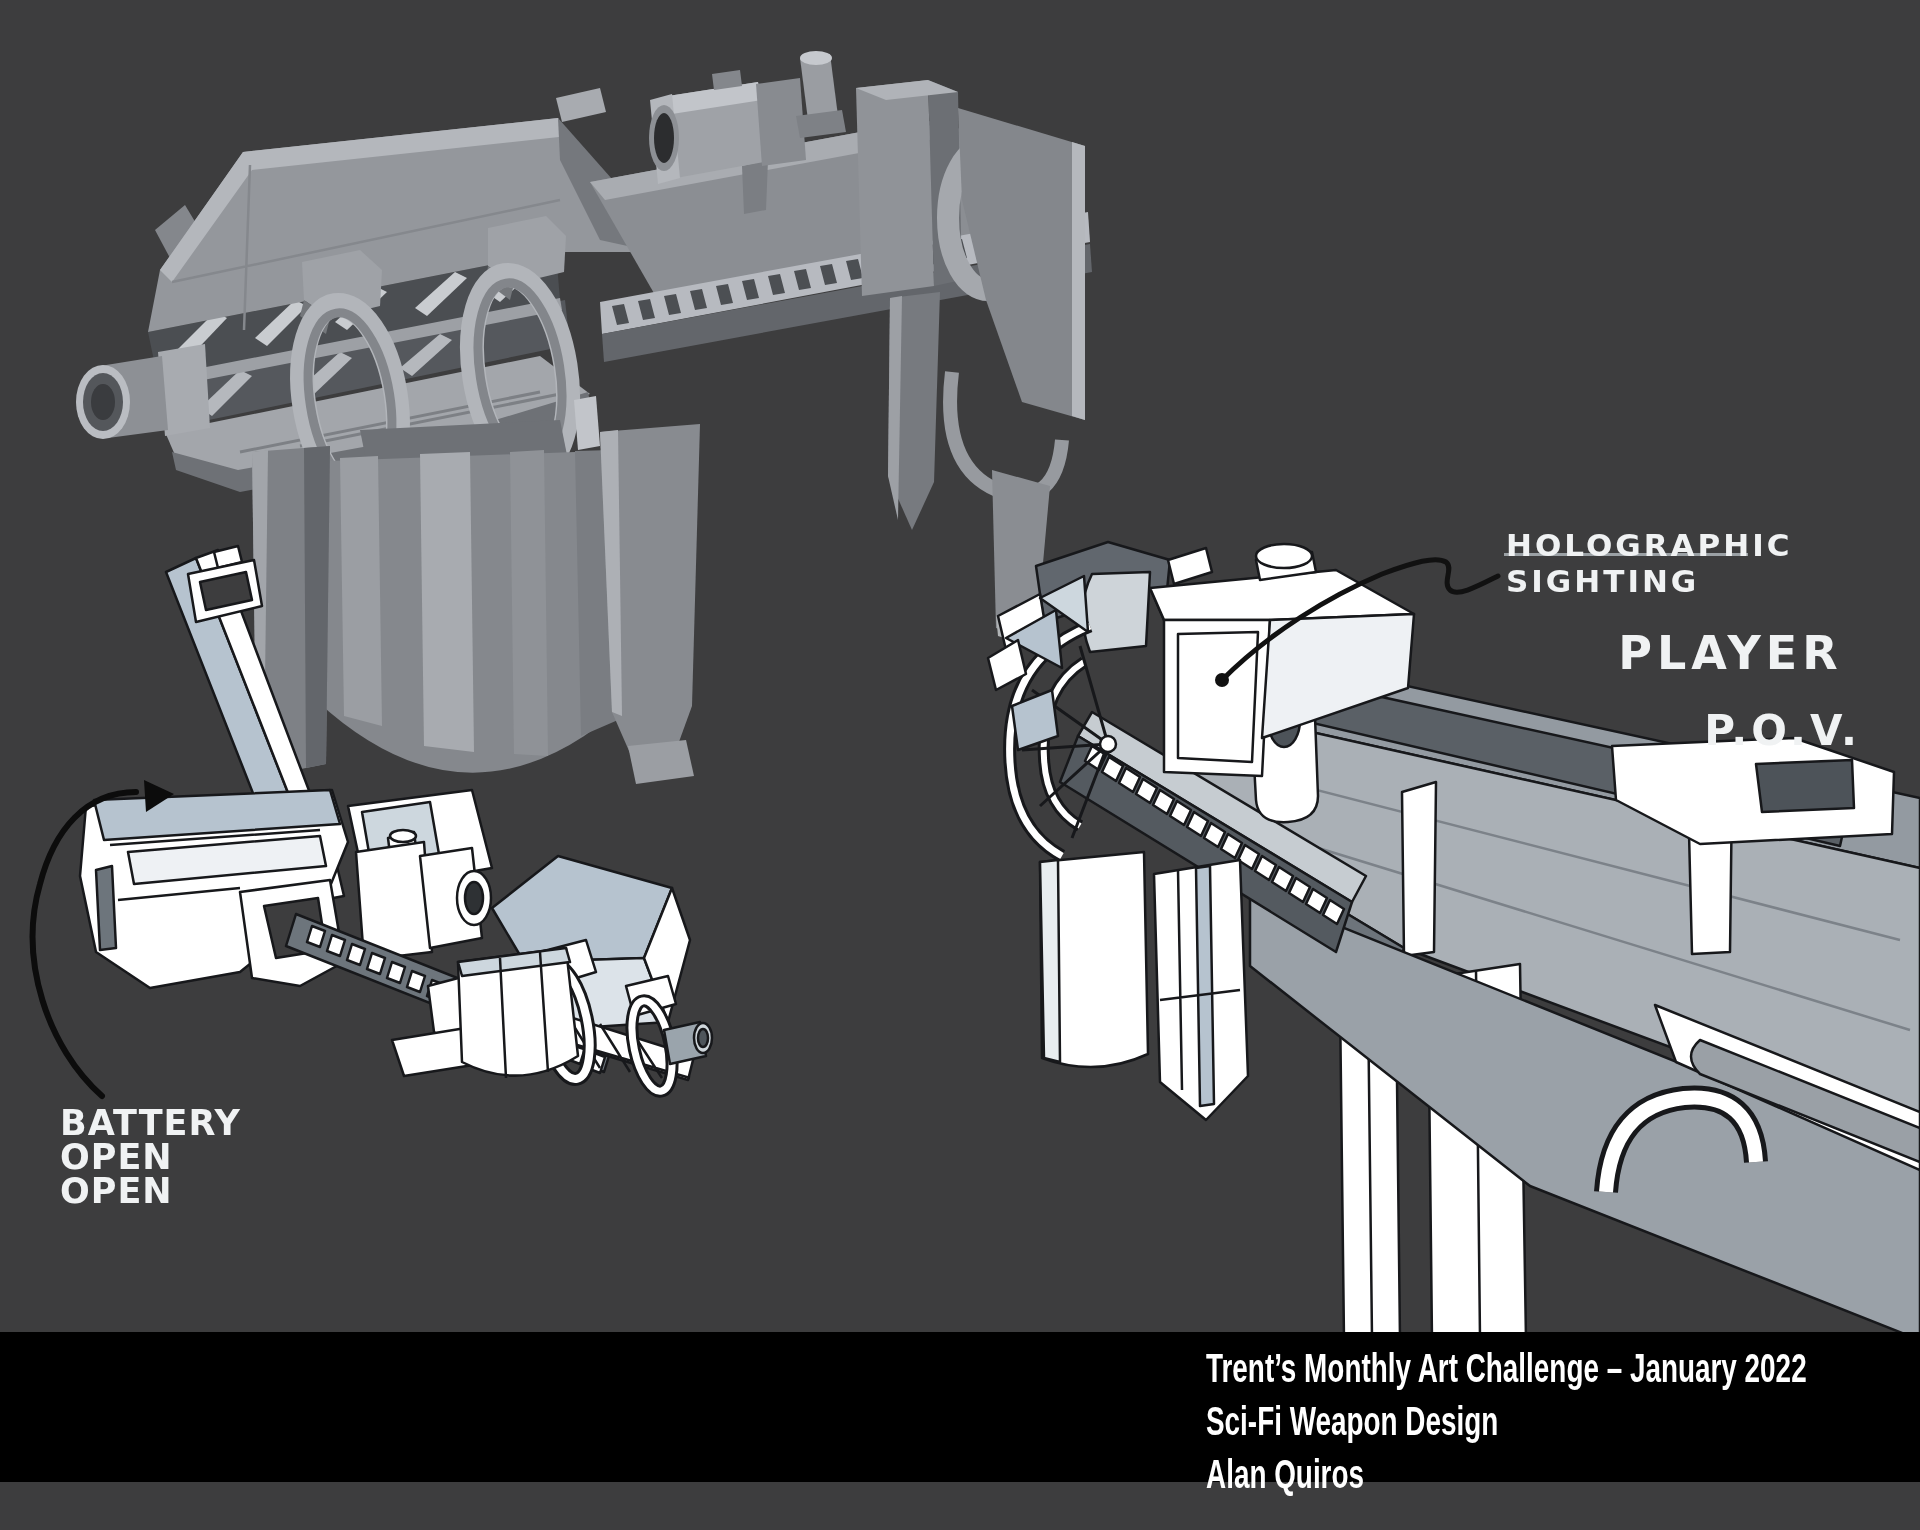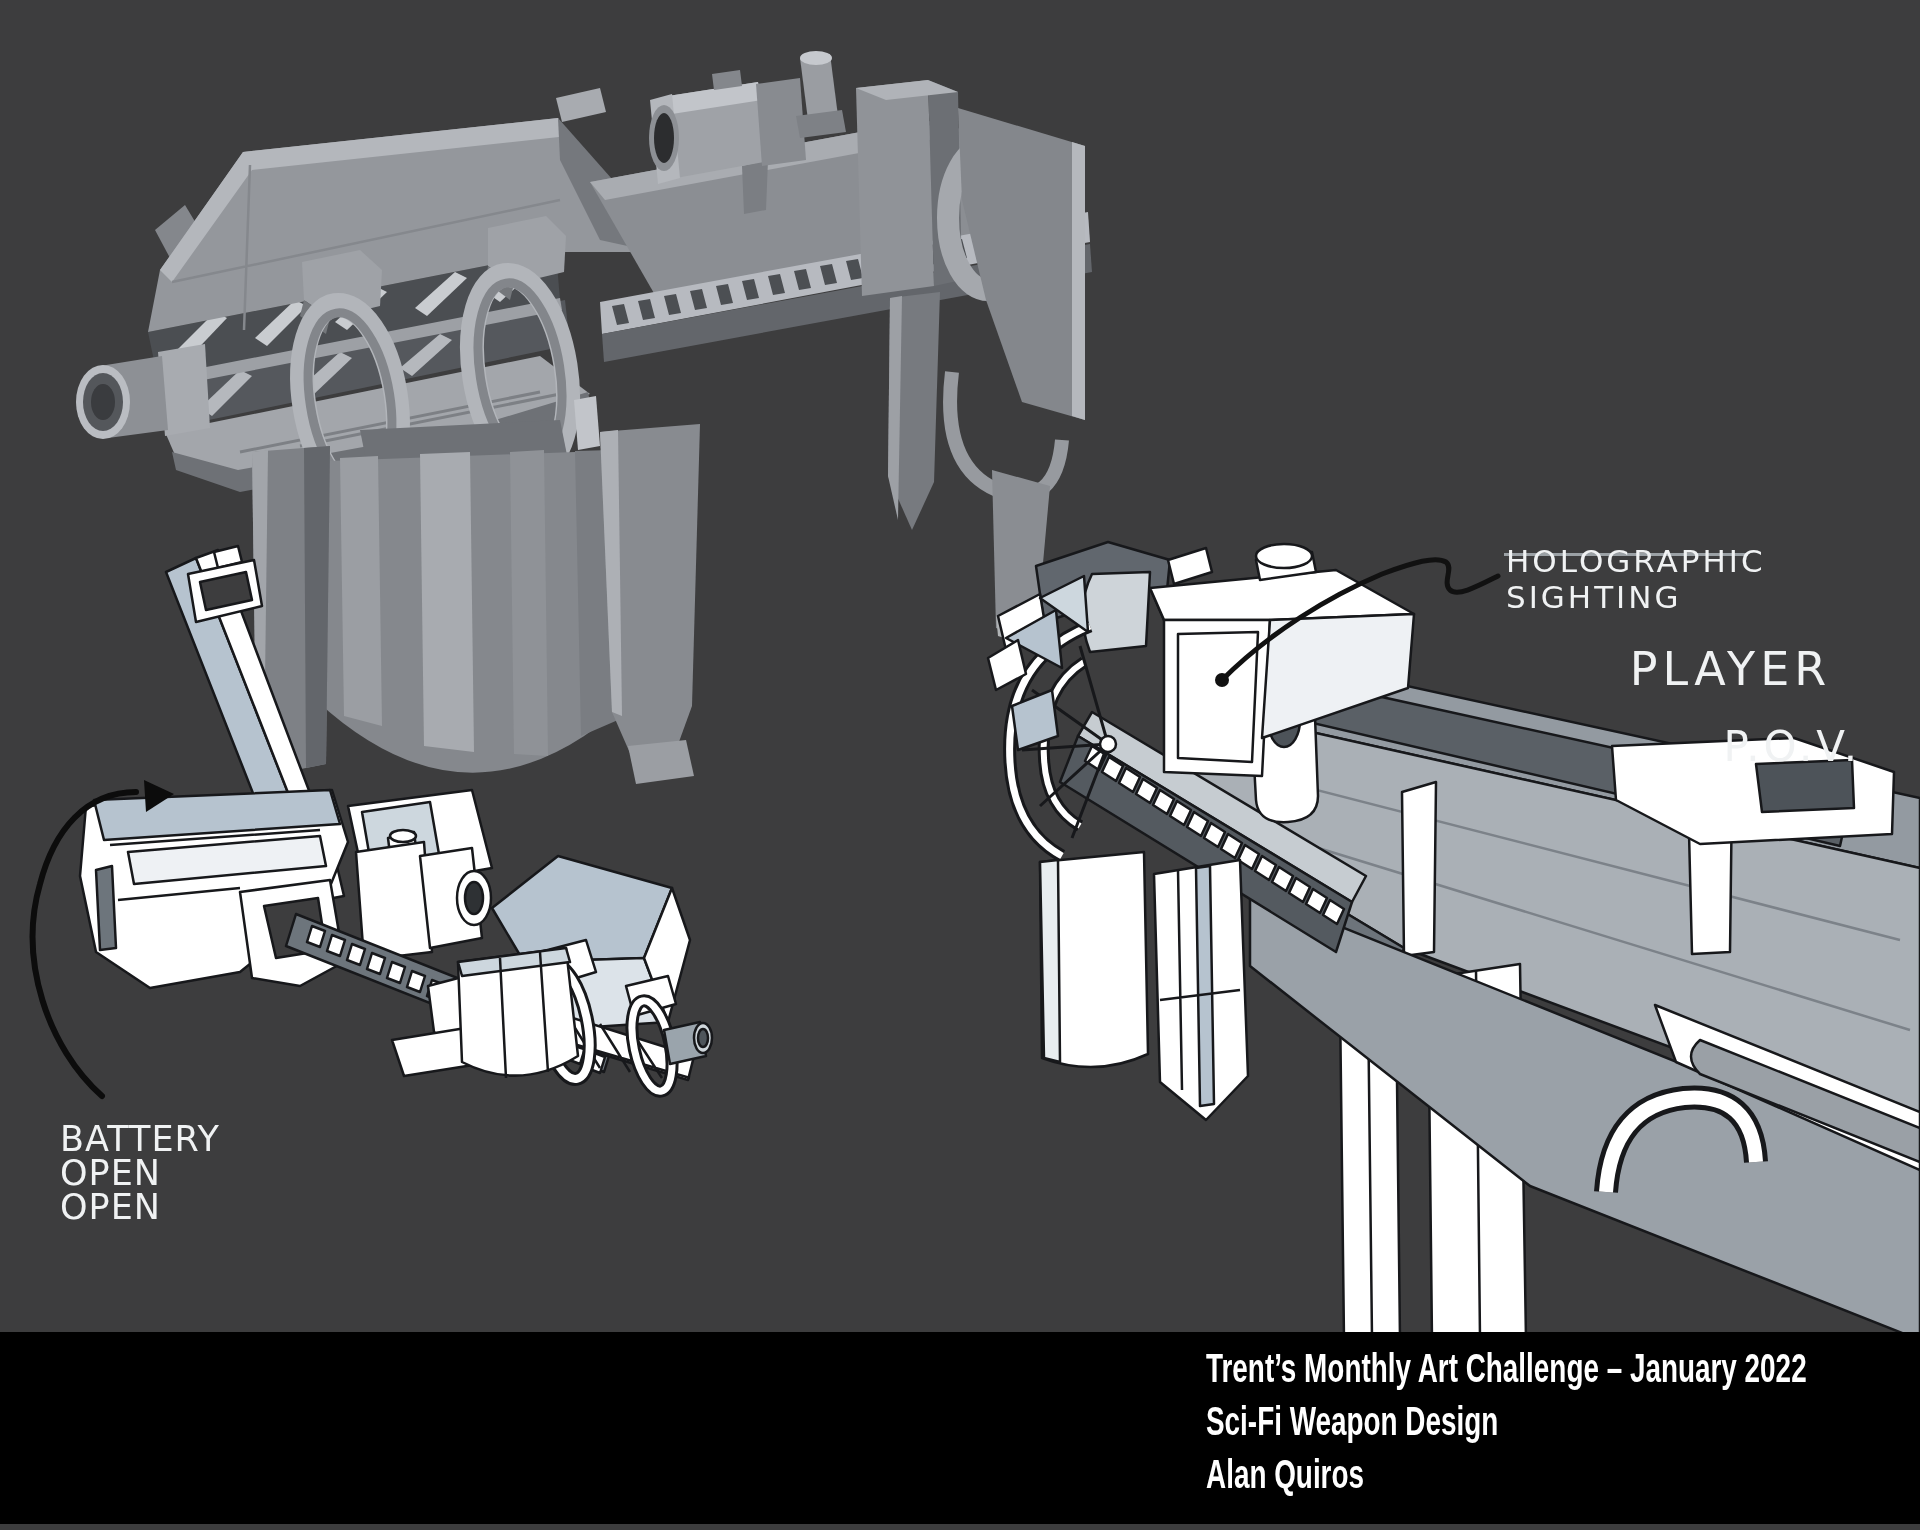--- a/index.html
+++ b/index.html
@@ -1,26 +1,26 @@
 <!DOCTYPE html>
 <html><head>
 <meta charset="utf-8">
 <style>
   html,body{margin:0;padding:0;background:#2a2a2a;}
   #canvas{position:relative;width:1920px;height:1530px;background:#3d3d3e;overflow:hidden;
           font-family:"Liberation Sans",sans-serif;}
   #art{position:absolute;left:0;top:0;}
   .toon{stroke:#17181b;stroke-width:2.5;stroke-linejoin:round;}
-  .ann{position:absolute;color:#f0f2f3;font-weight:normal;font-family:"DejaVu Sans",sans-serif;
-       white-space:pre;z-index:10;margin-top:16px;}
+  .ann{position:absolute;color:#f0f2f3;font-weight:bold;font-family:"DejaVu Sans",sans-serif;
+       white-space:pre;z-index:10;}
   #ann-holo{left:1506px;top:527px;font-size:31px;line-height:36px;letter-spacing:3px;}
   #player-l1{left:1600px;top:626px;width:261px;text-align:center;font-size:46px;letter-spacing:5px;}
   #player-l2{left:1600px;top:706px;width:261px;text-align:right;font-size:42px;letter-spacing:4px;}
   #ann-battery{left:60px;top:1106px;font-size:35px;line-height:34px;letter-spacing:1px;}
-  #bottombar{position:absolute;left:0;top:1332px;width:1920px;height:192px;background:#000;z-index:5;}
+  #bottombar{position:absolute;left:0;top:1332px;width:1920px;height:150px;background:#000;z-index:5;}
   #credits{position:absolute;left:1206px;top:10px;color:#fff;font-weight:bold;font-size:41px;
            line-height:53px;transform:scaleX(0.68);transform-origin:left top;white-space:pre;}
 </style>
 </head>
 <body>
 
 <div id="canvas">
 
 <svg id="art" width="1920" height="1530" viewBox="0 0 1920 1530">
 

